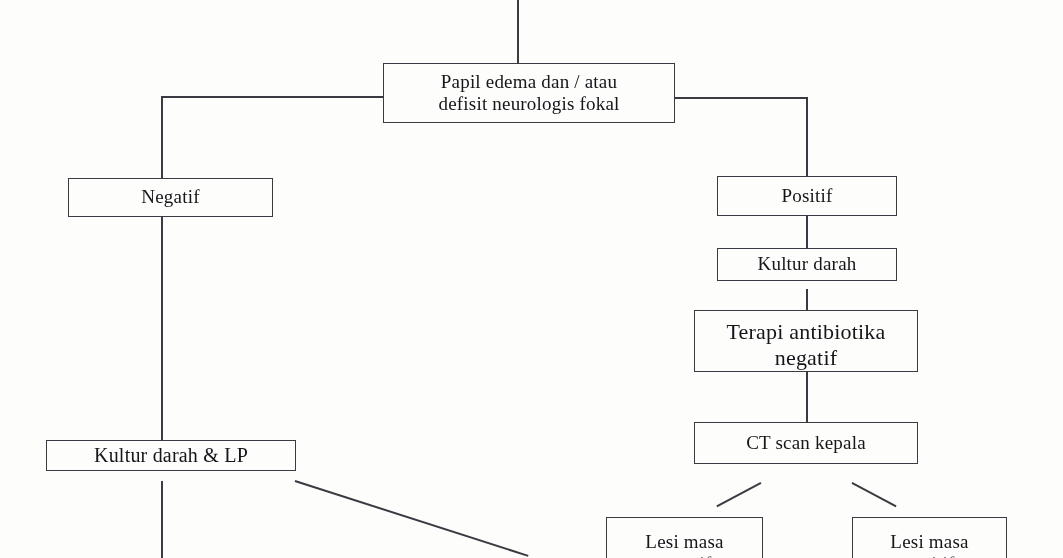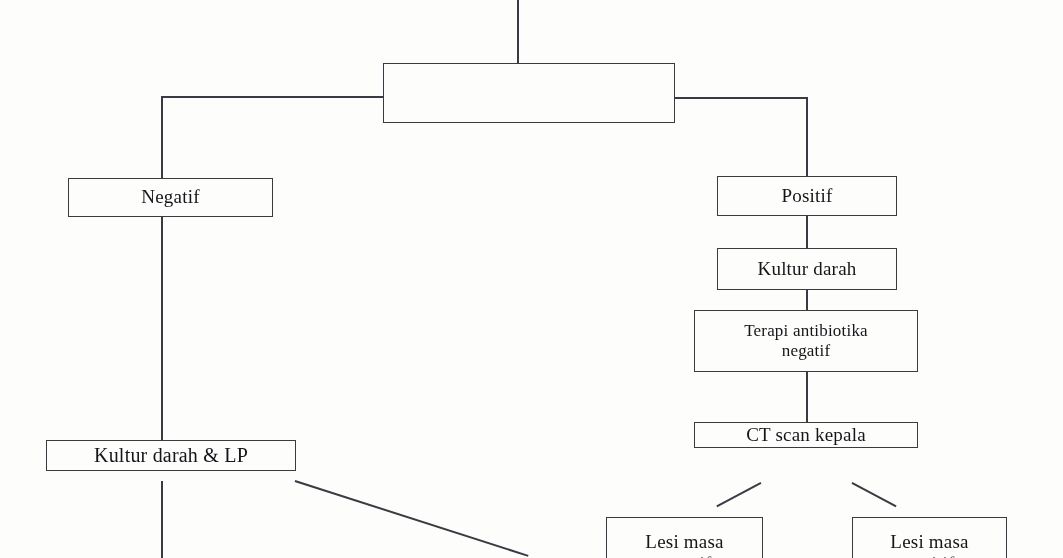--- a/index.html
+++ b/index.html
@@ -76,43 +76,45 @@
 
   <div class="diag" style="left:761px; top:482px; width:50px; transform:rotate(152deg);"></div>
   <div class="diag" style="left:852px; top:482px; width:50px; transform:rotate(28deg);"></div>
 
   <div class="edge edge-v" style="left:161px; top:481px; height:77px;"></div>
 
   <div class="diag" style="left:295px; top:480px; width:245px; transform:rotate(17.8deg);"></div>
 
   <div class="node" style="left:383px; top:63px; width:292px; height:60px; font-size:19px;">
     <div>
+      <span>Papil edema dan / atau</span>
+      <span>defisit neurologis fokal</span>
     </div>
   </div>
 
   <div class="node" style="left:68px; top:178px; width:205px; height:39px; font-size:19px;">
     <span>Negatif</span>
   </div>
 
   <div class="node" style="left:717px; top:176px; width:180px; height:40px; font-size:19px;">
     <span>Positif</span>
   </div>
 
-  <div class="node" style="left:717px; top:248px; width:180px; height:42px; font-size:19px;">
+  <div class="node" style="left:717px; top:248px; width:180px; height:33px; font-size:19px;">
     <span>Kultur darah</span>
   </div>
 
-  <div class="node" style="left:694px; top:310px; width:224px; height:62px; font-size:17px;">
+  <div class="node" style="left:694px; top:310px; width:224px; height:62px; font-size:22px;align-items:flex-end;">
     <div>
       <span>Terapi antibiotika</span>
       <span>negatif</span>
     </div>
   </div>
 
-  <div class="node" style="left:694px; top:422px; width:224px; height:26px; font-size:19px;">
+  <div class="node" style="left:694px; top:422px; width:224px; height:42px; font-size:19px;">
     <span>CT scan kepala</span>
   </div>
 
   <div class="node" style="left:46px; top:440px; width:250px; height:31px; font-size:20px;">
     <span>Kultur darah &amp; LP</span>
   </div>
 
   <div class="node clip-bottom" style="left:606px; top:517px; width:157px; height:41px; font-size:19px; border-bottom:none;">
     <div>
       <span>Lesi masa</span>

